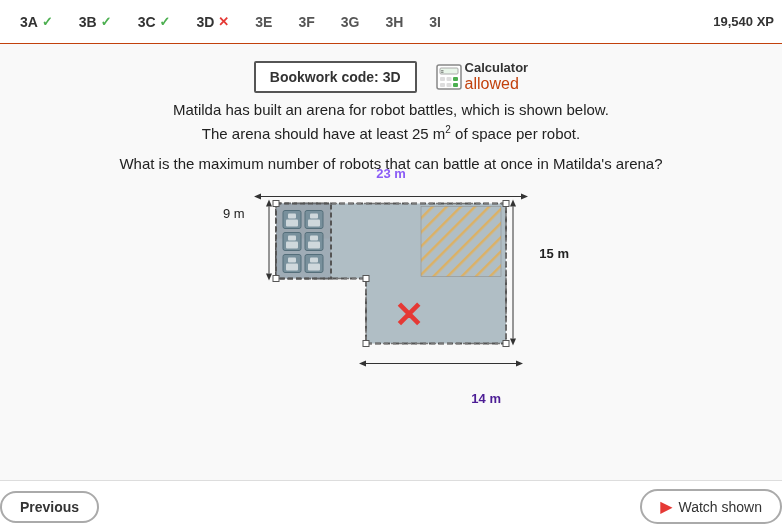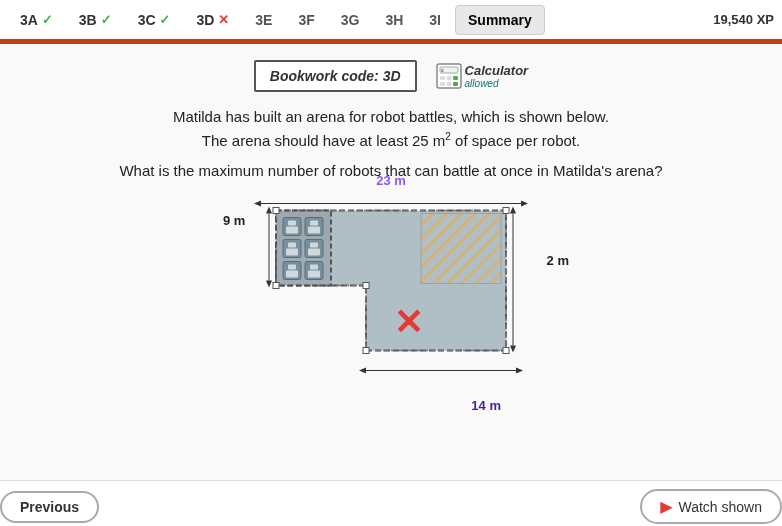--- a/index.html
+++ b/index.html
@@ -10,21 +10,21 @@
       background: #f0f0f0;
       overflow: hidden;
       position: relative;
     }
 
     
     .top-bar {
       display: flex;
       align-items: center;
       background: white;
-      border-bottom: 5px solid #c2410c;
+      border-bottom: 1px solid #c2410c;
       padding: 0 8px;
       height: 44px;
       gap: 2px;
     }
     .tab {
       display: flex;
       align-items: center;
       padding: 6px 12px;
       font-size: 14px;
       font-weight: bold;
@@ -68,22 +68,21 @@
       height: calc(526px - 44px - 46px);
       overflow: hidden;
     }
 
     
     .info-row {
       display: flex;
       justify-content: center;
       align-items: center;
       gap: 16px;
-      margin-bottom: 14px;
-      font-style: italic;
+      margin-bottom: 6px;
     }
     .bookwork-box {
       border: 2px solid #555;
       padding: 6px 14px;
       font-size: 14px;
       font-weight: bold;
       color: #333;
       border-radius: 2px;
       background: white;
     }
@@ -145,21 +144,21 @@
       transform: translateX(-50%);
       font-size: 13px;
       font-weight: bold;
       color: #8b5cf6;
     }
     .label-left {
       position: absolute;
       top: 20px;
       left: -28px;
       font-size: 13px;
-      font-weight: bold;
+      font-weight: normal;
       color: #222;
       text-align: center;
     }
     .label-right {
       position: absolute;
       top: 60px;
       right: -38px;
       font-size: 13px;
       font-weight: bold;
       color: #222;
@@ -253,23 +252,20 @@
     <span>3F</span>
   </div>
   <div class="tab plain">
     <span>3G</span>
   </div>
   <div class="tab plain">
     <span>3H</span>
   </div>
   <div class="tab plain">
     <span>3I</span>
-  </div>
-  <div class="tab summary">
-    <span>Summary</span>
   </div>
   <div class="xp-display">
     <span>19,540 XP</span>
   </div>
 </div>
 
 <div class="main-content">
 
   <div class="info-row">
     <div class="bookwork-box">
@@ -284,40 +280,40 @@
           <rect x="11.5" y="14" width="5" height="4" rx="1" fill="#ddd"></rect>
           <rect x="18" y="14" width="5" height="4" rx="1" fill="#4caf50"></rect>
           <rect x="5" y="20" width="5" height="4" rx="1" fill="#ddd"></rect>
           <rect x="11.5" y="20" width="5" height="4" rx="1" fill="#ddd"></rect>
           <rect x="18" y="20" width="5" height="4" rx="1" fill="#4caf50"></rect>
           <text x="6" y="10" font-size="5" fill="#333">≡</text>
         </svg>
       </div>
       <div>
         <div style="font-weight:bold;font-size:13px;">Calculator</div>
-        <div style="font-size:10px;color:#0f766e;">allowed</div>
+        <div style="font-size:16px;color:#c2410c;">allowed</div>
       </div>
     </div>
   </div>
 
   <div class="problem-text">
     <div>Matilda has built an arena for robot battles, which is shown below.</div>
     <div>The arena should have at least 25 m<sup>2</sup> of space per robot.</div>
   </div>
 
   <div class="question-text">
     <span>What is the maximum number of robots that can battle at once in Matilda's arena?</span>
   </div>
 
   <div class="diagram-container">
     <div class="arena-wrapper">
       
       <div class="label-top">23 m</div>
       <div class="label-left">9 m</div>
-      <div class="label-right">2 m</div>
+      <div class="label-right">15 m</div>
       <div class="label-bottom">14 m</div>
 
       <svg class="arena-svg" viewBox="0 0 280 185" xmlns="http://www.w3.org/2000/svg">
 
         <line x1="10" y1="8" x2="270" y2="8" stroke="#333" stroke-width="1"></line>
         <polygon points="10,5 10,11 3,8" fill="#333"></polygon>
         <polygon points="270,5 270,11 277,8" fill="#333"></polygon>
 
         <line x1="18" y1="18" x2="18" y2="85" stroke="#333" stroke-width="1"></line>
         <polygon points="15,18 21,18 18,11" fill="#333"></polygon>

